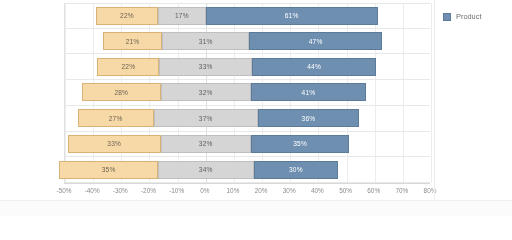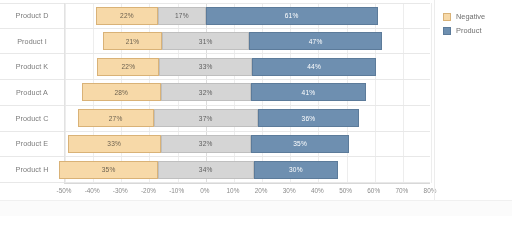--- a/index.html
+++ b/index.html
@@ -141,43 +141,20 @@
     border-top: 1px solid #f0f0f0;
   }
 </style>
 </head>
 <body>
 
 <div id="chart-root">
 
   <div id="plot-area">
 
-    <div id="label-col">
-        <div class="row">
-          <div class="row-label">Product D</div>
-        </div>
-        <div class="row">
-          <div class="row-label">Product I</div>
-        </div>
-        <div class="row">
-          <div class="row-label">Product K</div>
-        </div>
-        <div class="row">
-          <div class="row-label">Product A</div>
-        </div>
-        <div class="row">
-          <div class="row-label">Product C</div>
-        </div>
-        <div class="row">
-          <div class="row-label">Product E</div>
-        </div>
-        <div class="row">
-          <div class="row-label">Product H</div>
-        </div>
-      </div>
 
     <div id="bars-col">
       <div id="gridlines">
           <div class="gridline" style="left: 0px;"></div>
           <div class="gridline" style="left: 28.1538px;"></div>
           <div class="gridline" style="left: 56.3077px;"></div>
           <div class="gridline" style="left: 84.4615px;"></div>
           <div class="gridline" style="left: 112.615px;"></div>
           <div class="gridline zero" style="left: 140.769px;"></div>
           <div class="gridline" style="left: 168.923px;"></div>
@@ -300,24 +277,20 @@
       <div class="tick-label" style="left: 281.538px;">50%</div>
       <div class="tick-label" style="left: 309.692px;">60%</div>
       <div class="tick-label" style="left: 337.846px;">70%</div>
       <div class="tick-label" style="left: 366px;">80%</div>
     </div>
 
   <div id="legend-divider"></div>
 
   <div id="legend">
       <div class="legend-item">
-        <span class="legend-swatch s-negative"></span>
-        <span class="legend-label">Negative</span>
-      </div>
-      <div class="legend-item">
         <span class="legend-swatch s-positive"></span>
         <span class="legend-label">Product</span>
       </div>
     </div>
 
   <div id="bottom-strip"></div>
 
 </div>
 
 </body></html>

